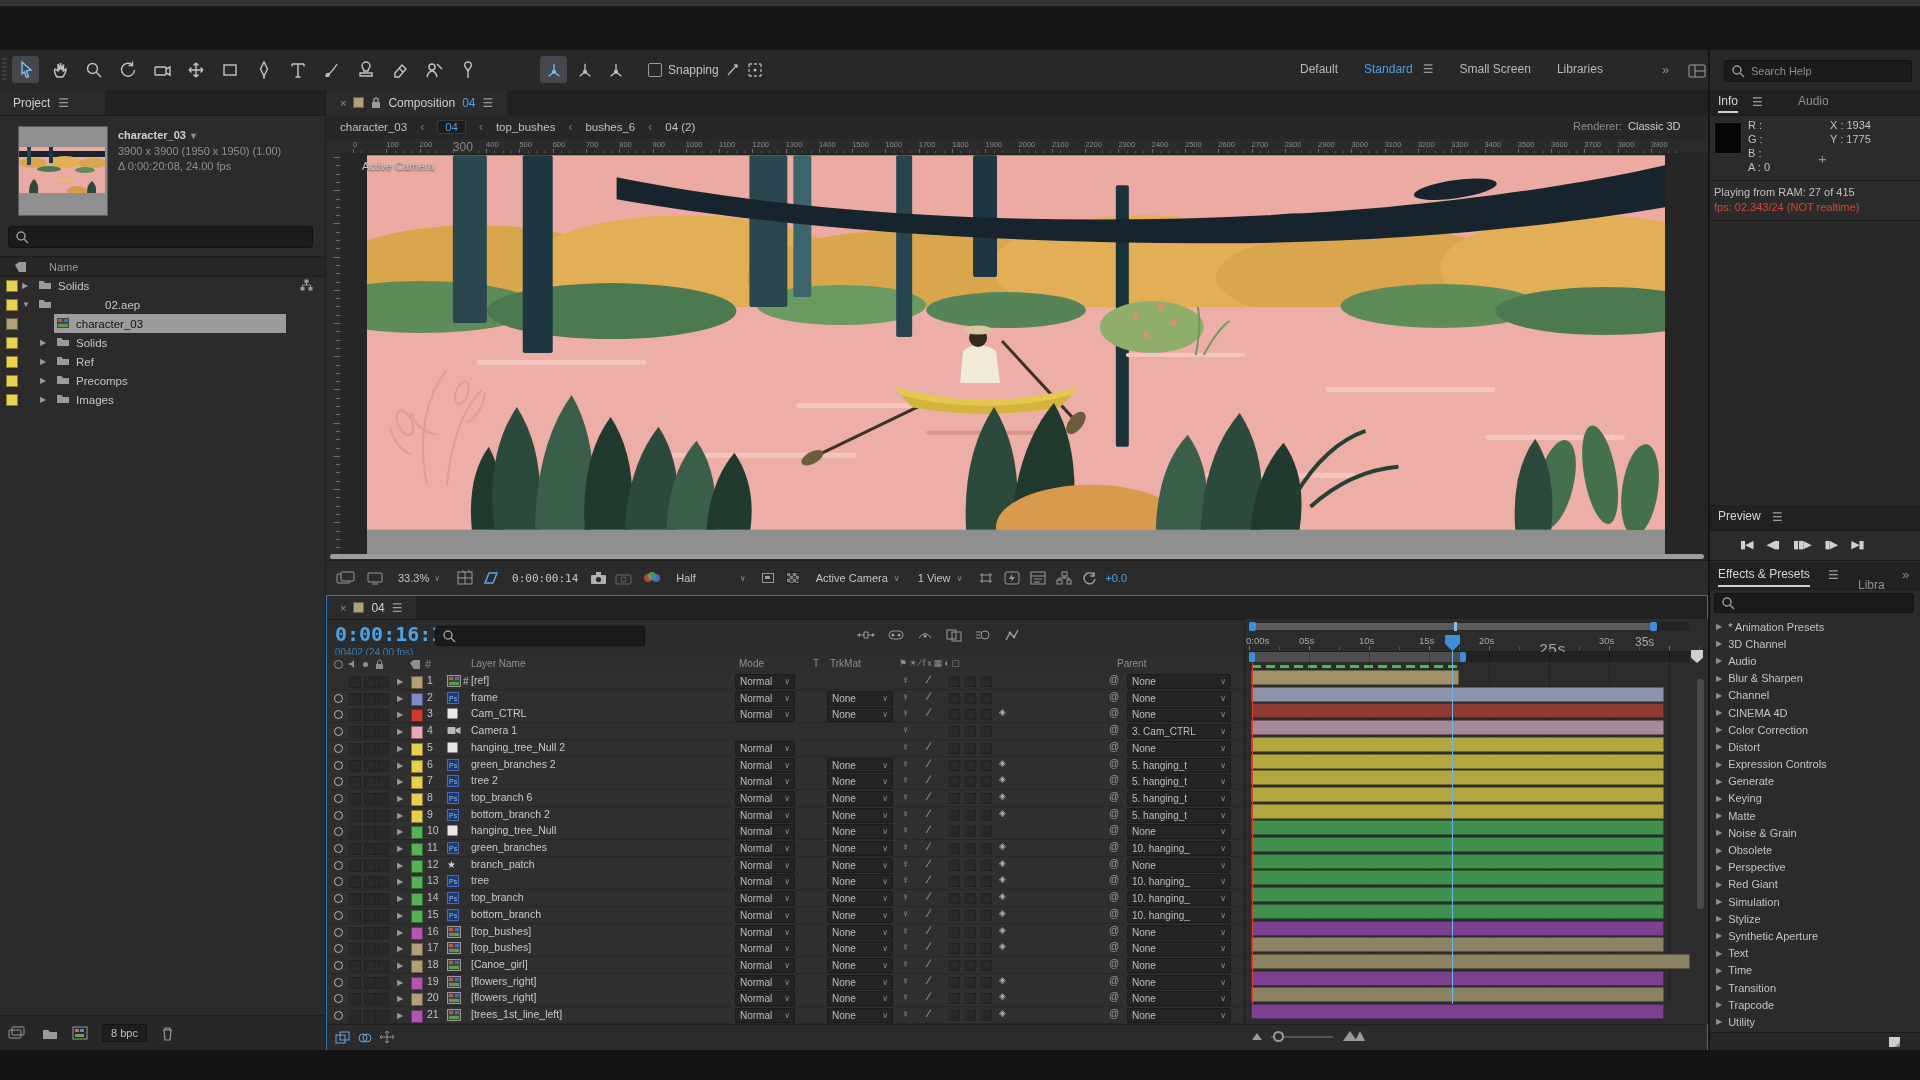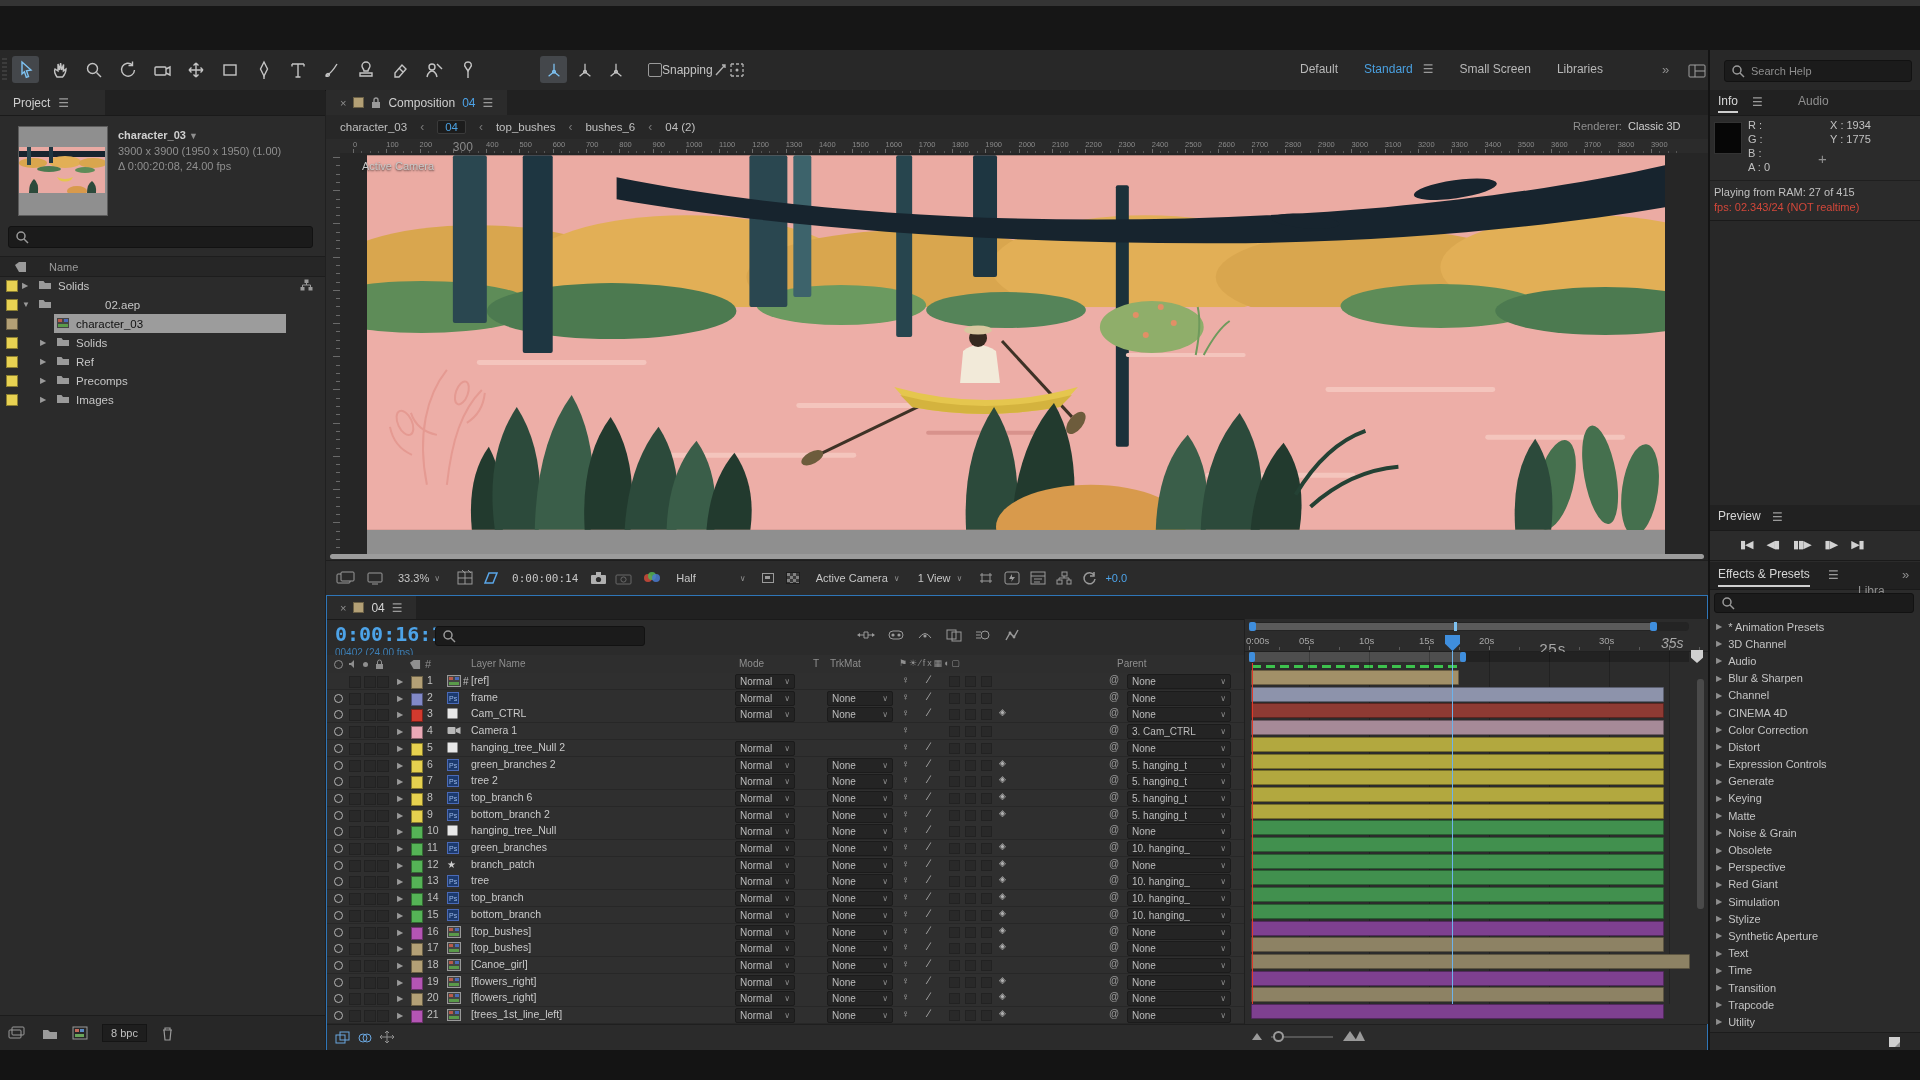--- a/index.html
+++ b/index.html
@@ -143,21 +143,21 @@
             <circle cx="10" cy="12" r="1.6"></circle>
           </svg>
         </div>
         <div class="toolbtn">
           <svg width="18" height="18" viewBox="0 0 20 20">
             <path d="M10 3 V12 M10 12 L4 17 M10 12 L16 17"></path>
             <circle cx="10" cy="12" r="1.6"></circle>
           </svg>
         </div>
       </div>
-    <div class="abs" style="left:648px;top:12px;display:flex;align-items:center;">
+    <div class="abs" style="left:648px;top:12px;display:flex;align-items:center;gap:6px">
       <span style="width:12px;height:12px;border:1px solid #9a9a9a;display:inline-block;border-radius:2px"></span>
       <span style="color:#c4c4c4;font-size:12px">Snapping</span>
       <svg width="16" height="16" viewBox="0 0 16 16">
           <path d="M3 13 L12 3 M9 3 L12 3 L12 6" stroke="#b0b0b0" fill="none" stroke-width="1.4"></path>
         </svg>
       <svg width="16" height="16" viewBox="0 0 16 16">
           <path d="M2 2 h3 M7 2 h3 M12 2 h2 M2 2 v3 M2 7 v3 M2 12 v2 M14 2 v3 M14 7 v3 M14 12 v2 M2 14 h3 M7 14 h3 M12 14 h2" stroke="#b0b0b0" stroke-width="1.3"></path>
           <circle cx="8" cy="8" r="1.5" fill="#b0b0b0"></circle>
         </svg>
     </div>
@@ -1578,21 +1578,21 @@
           <div style="position: absolute; left: 214px; top: 14px; width: 1px; height: 3px; background: rgb(90, 90, 90);"></div>
           <span style="position: absolute; left: 234px; top: 2px; font-size: 9.5px; color: rgb(168, 168, 168);">20s</span>
           <div style="position: absolute; left: 244px; top: 13px; width: 1px; height: 4px; background: rgb(119, 119, 119);"></div>
           <div style="position: absolute; left: 274px; top: 14px; width: 1px; height: 3px; background: rgb(90, 90, 90);"></div>
           <span style="position: absolute; left: 294px; top: 9px; font-size: 15px; color: rgb(168, 168, 168); font-family: Liberation Mono, monospace;">25s</span>
           <div style="position: absolute; left: 304px; top: 13px; width: 1px; height: 4px; background: rgb(119, 119, 119);"></div>
           <div style="position: absolute; left: 334px; top: 14px; width: 1px; height: 3px; background: rgb(90, 90, 90);"></div>
           <span style="position: absolute; left: 354px; top: 2px; font-size: 9.5px; color: rgb(168, 168, 168);">30s</span>
           <div style="position: absolute; left: 364px; top: 13px; width: 1px; height: 4px; background: rgb(119, 119, 119);"></div>
           <div style="position: absolute; left: 394px; top: 14px; width: 1px; height: 3px; background: rgb(90, 90, 90);"></div>
-          <span style="position: absolute; left: 416px; top: 2px; font-size: 14px; color: rgb(168, 168, 168); font-style: italic;">35s</span>
+          <span style="position: absolute; left: 390px; top: 2px; font-size: 12px; color: rgb(168, 168, 168);">35s</span>
           <div style="position: absolute; left: 424px; top: 13px; width: 1px; height: 4px; background: rgb(119, 119, 119);"></div>
           <div style="position: absolute; left: 454px; top: 14px; width: 1px; height: 3px; background: rgb(90, 90, 90);"></div>
         </div>
 
       <div class="abs" style="left:4px;top:33px;width:440px;height:10px;background:#222">
         <div class="abs" style="left:0;top:0;width:216px;height:10px;background:#4e4e4e"></div>
         <div class="abs" style="left:0;top:0;width:6px;height:10px;background:#3f8edd;border-radius:2px"></div>
         <div class="abs" style="left:211px;top:0;width:6px;height:10px;background:#3f8edd;border-radius:2px"></div>
       </div>
       <div class="abs" style="left:446px;top:31px;width:12px;height:13px;background:#cfcfcf;clip-path:polygon(0 0,100% 0,100% 60%,50% 100%,0 60%)"></div>
@@ -1710,21 +1710,21 @@
       <span>◀▮</span>
       <span>▮▮▶</span>
       <span>▮▶</span>
       <span>▶▮</span>
     </div>
     <div class="abs" style="left:0;top:470px;width:210px;height:1px;background:#1a1a1a"></div>
 
     <div class="abs tabbar" style="left:0;top:472px;width:210px;height:27px">
       <span class="abs" style="left:8px;top:5px;color:#d6d6d6;font-size:12px;border-bottom:2px solid #cfcfcf;padding-bottom:4px">Effects &amp; Presets</span>
       <span class="abs menu-glyph" style="left:118px;top:6px">☰</span>
-      <span class="abs dim" style="left:148px;top:22px;font-size:12px">Libra</span>
+      <span class="abs dim" style="left:148px;top:16px;font-size:12px">Libra</span>
       <span class="abs dim" style="left:192px;top:5px;font-size:13px">»</span>
     </div>
     <div class="abs searchbox" style="left:4px;top:503px;width:200px;height:20px">
       <svg class="mag" viewBox="0 0 14 14">
           <circle cx="6" cy="6" r="4"></circle>
           <line x1="9" y1="9" x2="13" y2="13"></line>
         </svg>
     </div>
     <div id="effects-list" class="abs" style="left:0;top:528px;width:210px">
         <div class="fx-item">

